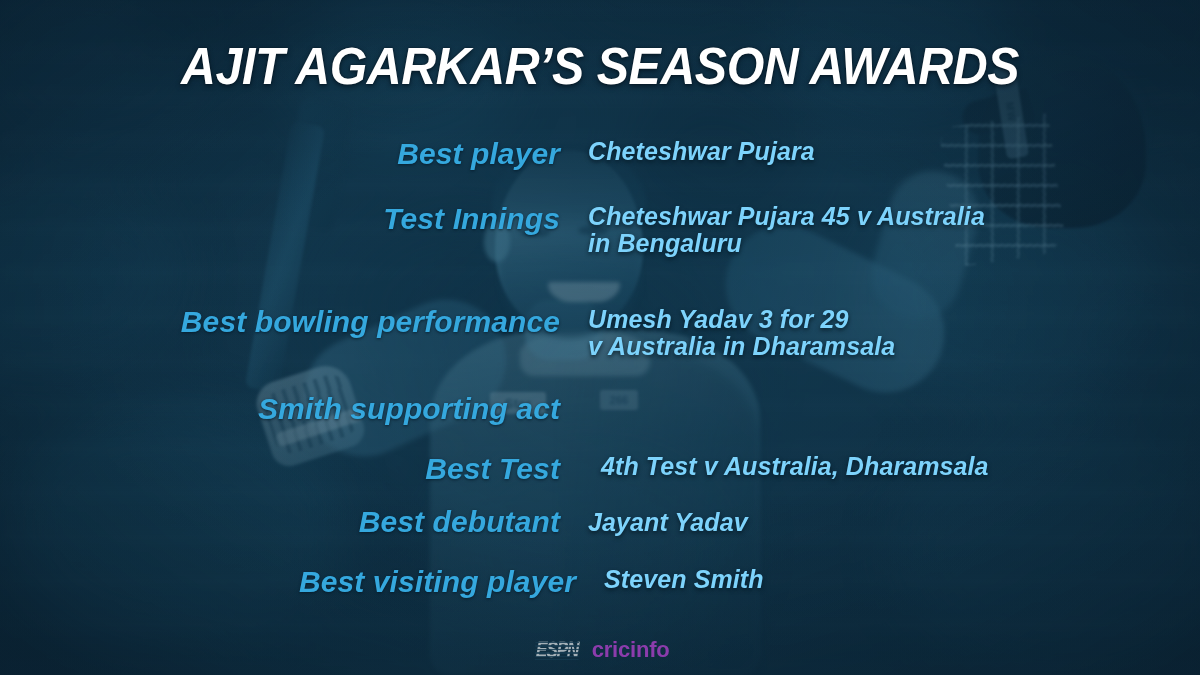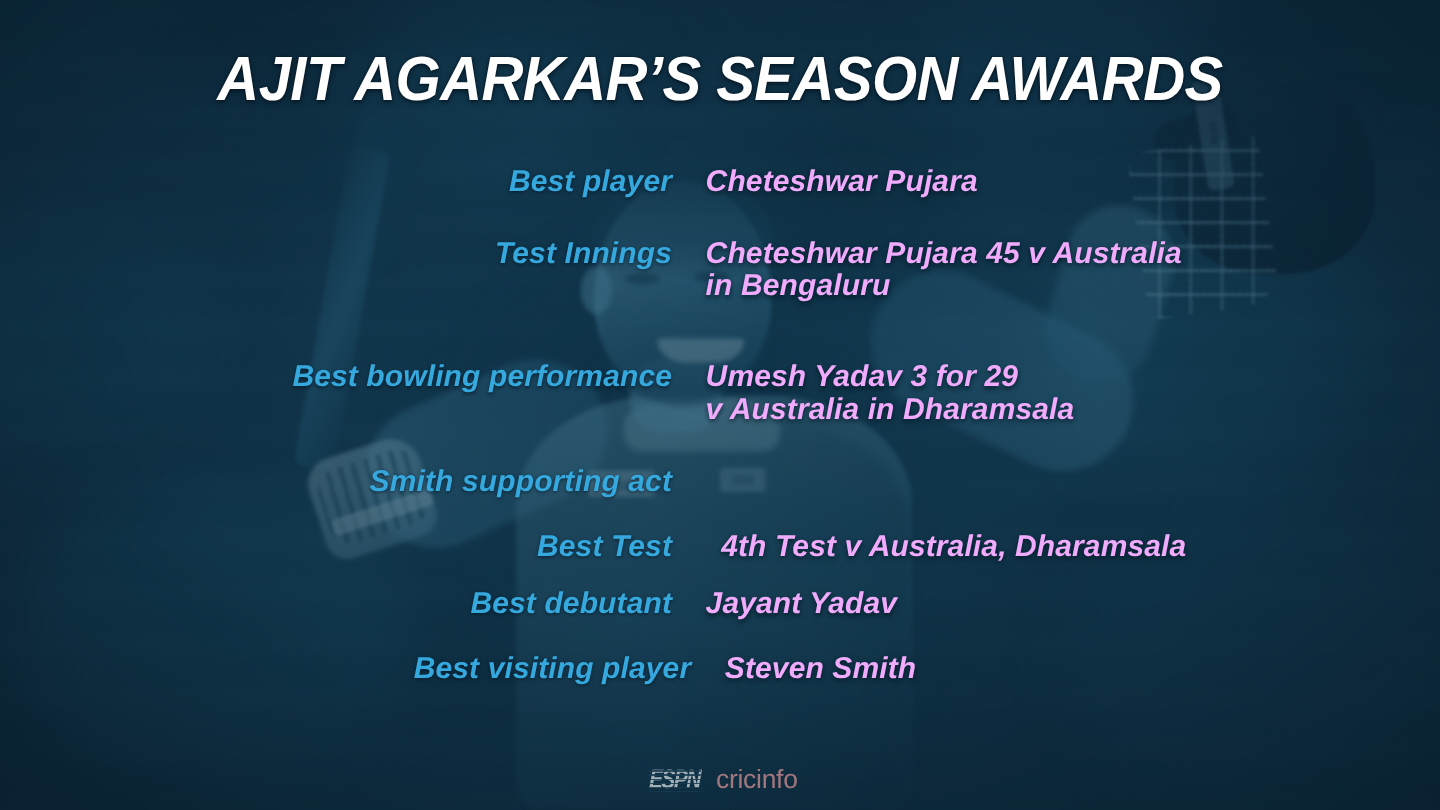--- a/index.html
+++ b/index.html
@@ -285,35 +285,35 @@
   }
   .row {
     display:flex;
     align-items:flex-start;
     margin-bottom:0;
   }
   .label {
     width:588px;
     text-align:right;
     padding-right:28px;
-    font-size:25px;
+    font-size:30px;
     font-weight:bold;
     font-style:italic;
     color:#35a8de;
     letter-spacing:.1px;
     text-shadow:0 1px 3px rgba(4,22,34,.7);
     white-space:nowrap;
     line-height:1.08;
   }
   .value {
     flex:1;
     font-size:25px;
     font-weight:bold;
     font-style:italic;
-    color:#f0abfc;
+    color:#7dd3fc;
     letter-spacing:.1px;
     text-shadow:0 2px 4px rgba(4,22,34,.8);
     line-height:1.08;
     white-space:pre-line;
   }
   .r1 { margin-top:6px;  }
   .r2 { margin-top:33px; }
   .r3 { margin-top:49px; }
   .r4 { margin-top:33px; }
   .r5 { margin-top:27px;gap:13px; }
@@ -343,22 +343,22 @@
   .logo-espn::after{
     content:"";
     position:absolute; left:-1px; right:-1px; top:1px; bottom:1px;
     background:repeating-linear-gradient(180deg,
       rgba(30,72,96,.0) 0px, rgba(30,72,96,.0) 2px,
       rgba(25,66,90,.85) 2px, rgba(25,66,90,.85) 3.4px);
     pointer-events:none;
   }
   .logo-cric {
     font-size:22px;
-    font-weight:normal;
-    color:#fca5a5;
+    font-weight:bold;
+    color:#d946ef;
     letter-spacing:-0.2px;
     line-height:1;
   }
 </style>
 </head>
 <body>
 
 <div class="stage">
 
   <div class="bg-base"></div>

